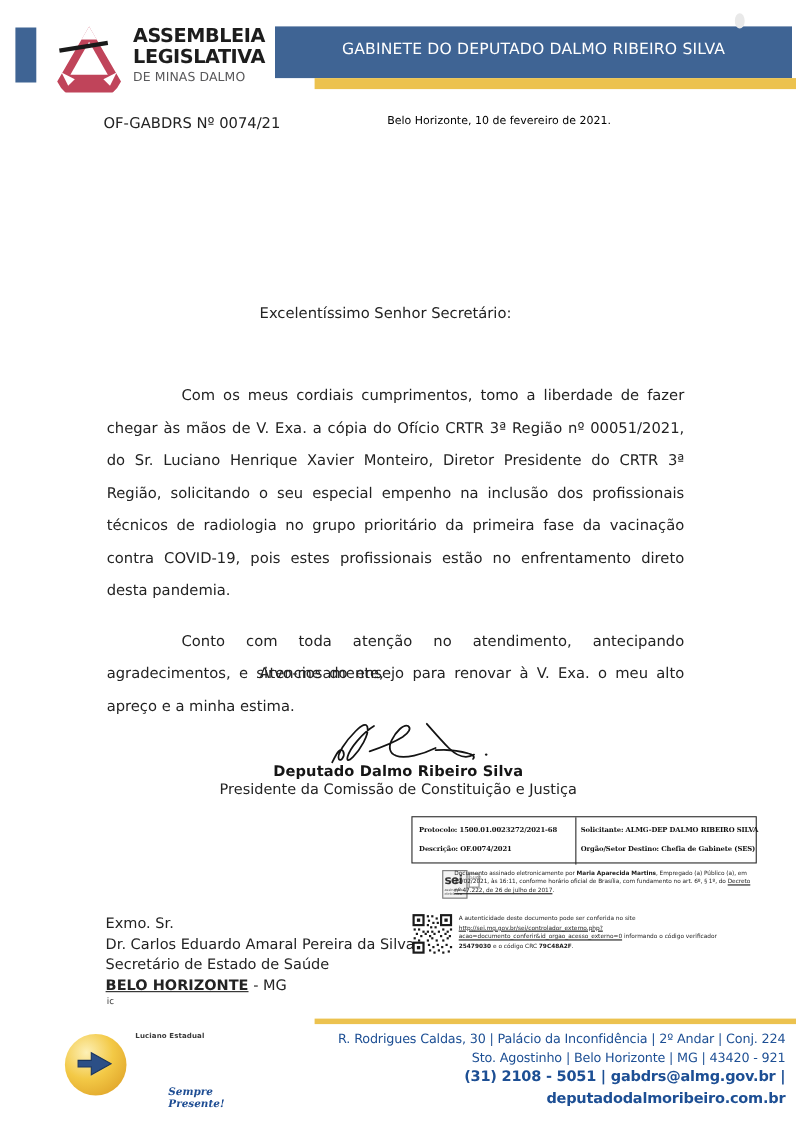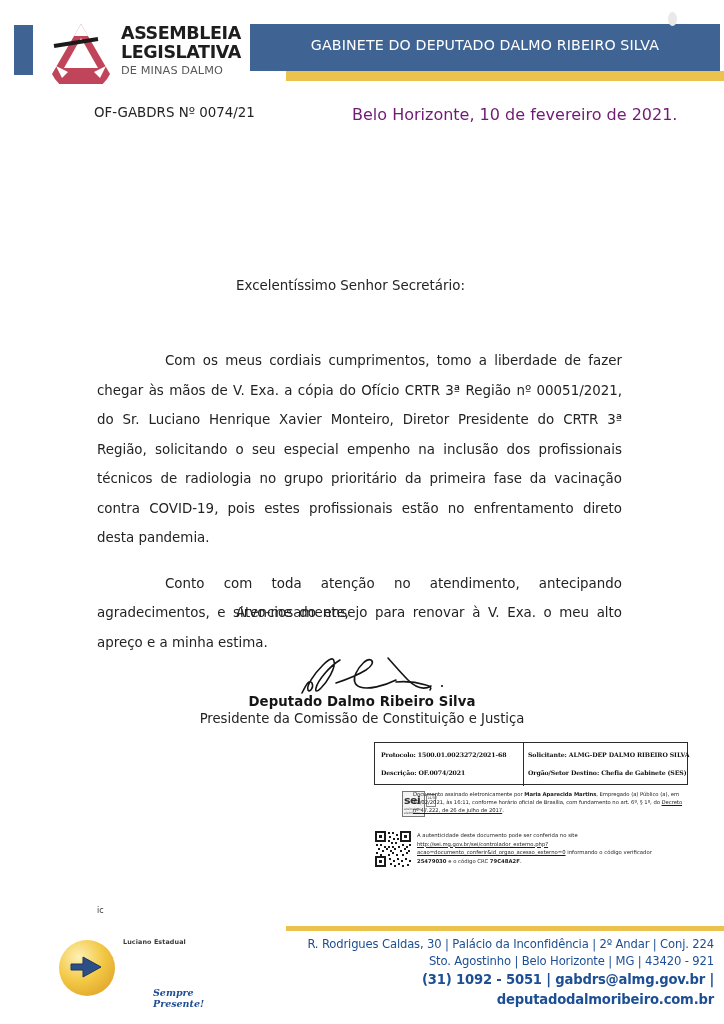--- a/index.html
+++ b/index.html
@@ -110,22 +110,22 @@
     position: absolute;
     left: 94px;
     top: 0;
     font-size: 13.4px;
     color: #232323;
   }
   .meta-place {
     position: absolute;
     left: 352px;
     top: 0;
-    font-size: 16px;
-    color: #701a75;
+    font-size: 10px;
+    color: #000000;
   }
   
   .salutation {
     position: absolute;
     left: 236px;
     top: 278px;
     font-size: 13.4px;
     color: #232323;
   }
   .body-block {
@@ -577,38 +577,44 @@
       </svg>
     </div>
     <div class="verify-text">
       <span>A autenticidade deste documento pode ser conferida no site</span><br>
       <span class="sei-link">http://sei.mg.gov.br/sei/controlador_externo.php?</span><br>
       <span class="sei-link">acao=documento_conferir&amp;id_orgao_acesso_externo=0</span><span> informando o código verificador</span><br>
       <b>25479030</b><span> e o código CRC </span><b>79C48A2F</b><span>.</span>
     </div>
   </div>
 
+  <div class="recipient">
+    <div>Exmo. Sr.</div>
+    <div>Dr. Carlos Eduardo Amaral Pereira da Silva</div>
+    <div>Secretário de Estado de Saúde</div>
+    <div><span class="city">BELO HORIZONTE</span><span> - MG</span></div>
+  </div>
   <div class="initials">ic</div>
 
   <div class="footer-rule"></div>
   <div class="footer">
 
     <div class="dalmo-logo">
       <div class="dalmo-circle"></div>
       <div class="dalmo-arrow">
         <svg viewBox="0 0 34 26" width="34" height="26" aria-hidden="true">
           <path d="M2 10 H14 V3 L32 13 L14 23 V16 H2 Z" fill="#2c4f86" stroke="#1b3660" stroke-width="1"></path>
         </svg>
       </div>
       <div class="dalmo-pre">Luciano Estadual</div>
       <div class="dalmo-slogan">Sempre Presente!</div>
     </div>
 
     <div class="footer-contact">
       <div class="fc-line1">R. Rodrigues Caldas, 30 | Palácio da Inconfidência | 2º Andar | Conj. 224</div>
       <div class="fc-line2">Sto. Agostinho |   Belo Horizonte | MG | 43420 - 921</div>
-      <div class="fc-line3">(31) 1092 - 5051 | gabdrs@almg.gov.br | deputadodalmoribeiro.com.br</div>
+      <div class="fc-line3">(31) 2108 - 5051 | gabdrs@almg.gov.br | deputadodalmoribeiro.com.br</div>
     </div>
   </div>
 
   <div class="scan-speck" style="left:668px; top:12px; width:9px; height:14px;"></div>
 
 </div>
 
 </body></html>

